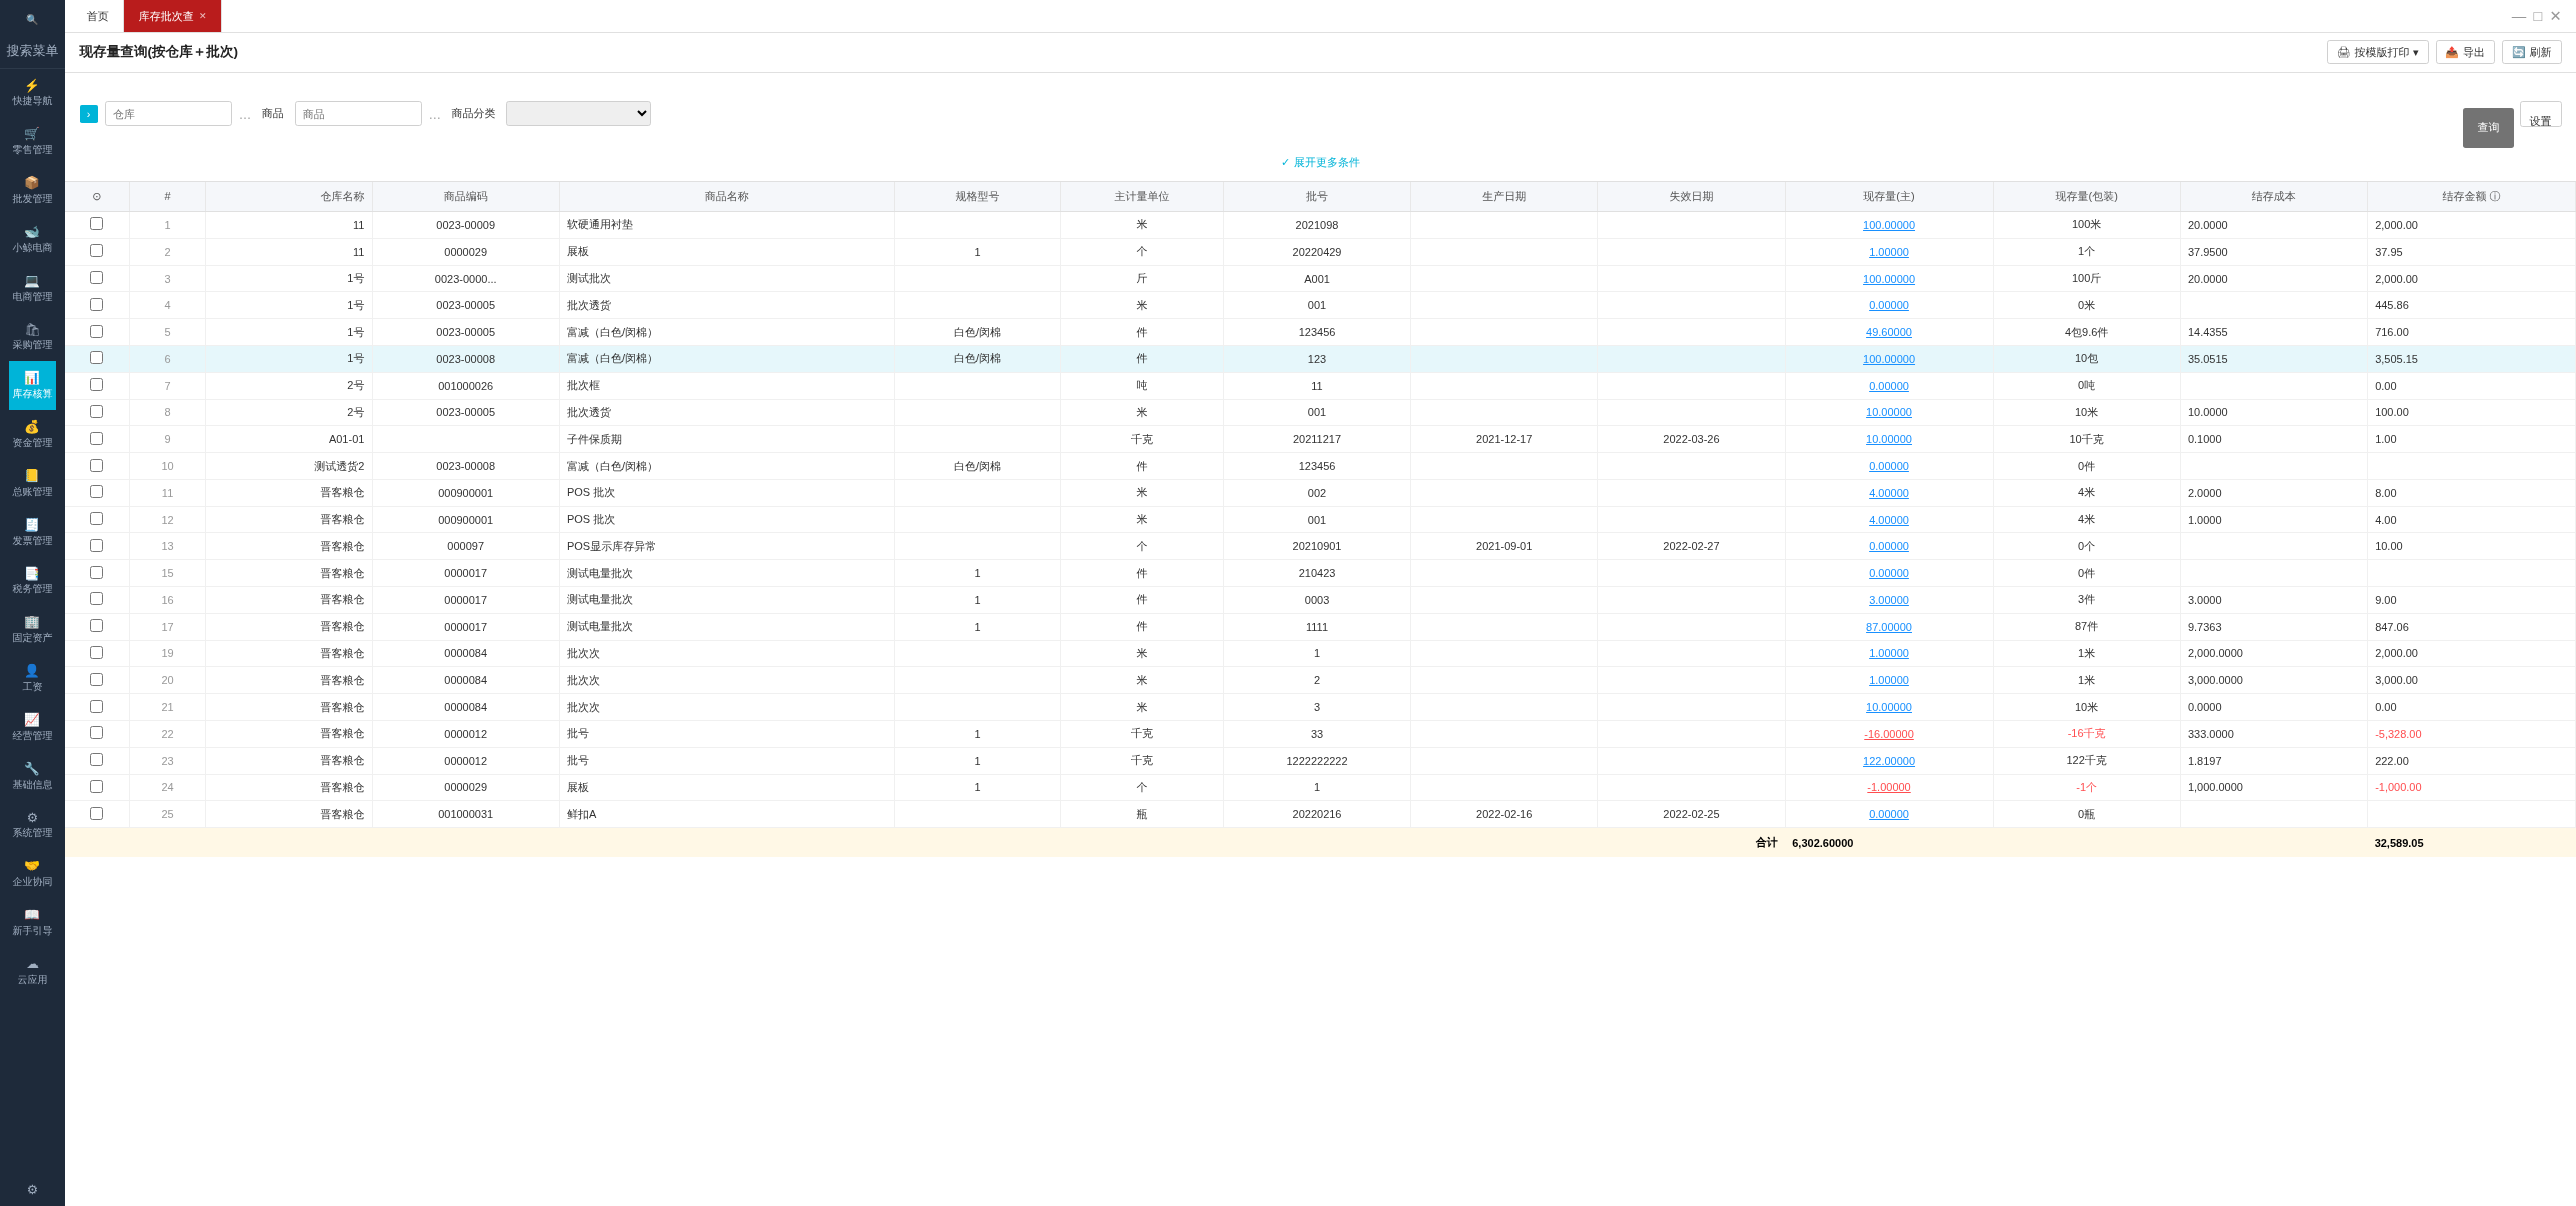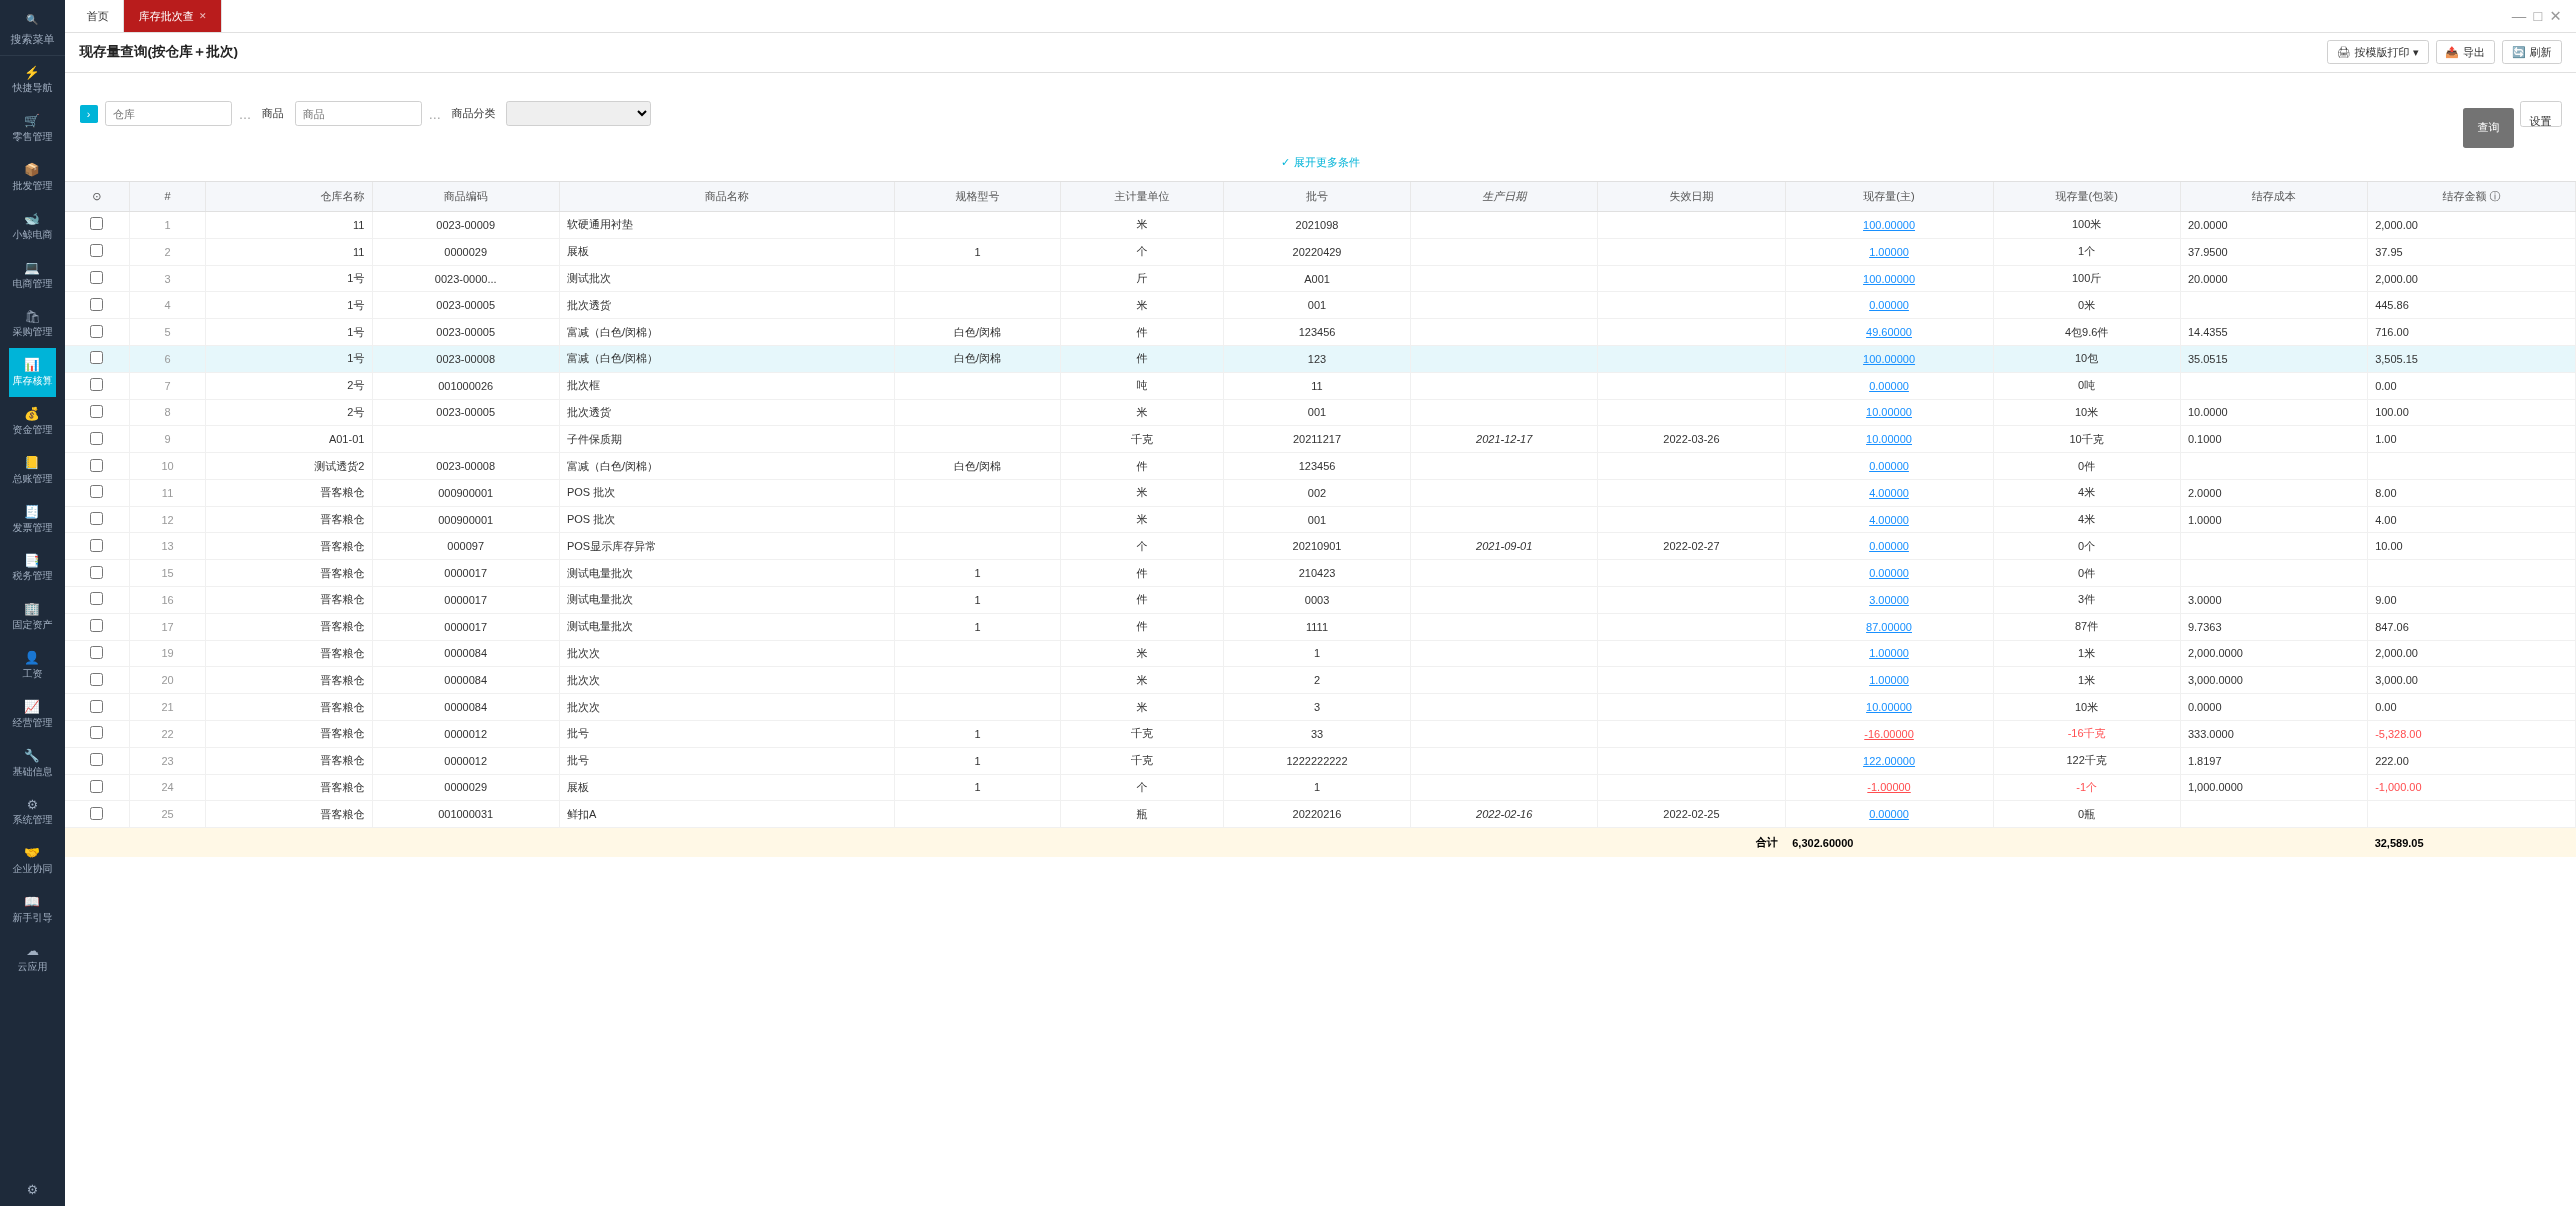--- a/index.html
+++ b/index.html
@@ -256,34 +256,34 @@
 
     
     .col-check { width: 27px; }
     .col-num { width: 33px; }
     .col-warehouse { width: 72px; text-align: right; }
     .col-code { width: 81px; }
     .col-name { width: 145px; }
     .col-spec { width: 72px; }
     .col-unit { width: 54px; }
     .col-batch { width: 81px; }
-    .col-prod { width: 81px; font-style: italic; }
+    .col-prod { width: 81px; }
     .col-exp { width: 81px; }
     .col-qty { width: 90px; }
     .col-qty2 { width: 81px; }
     .col-cost { width: 81px; }
     .col-amount { width: 90px; }
   </style>
 </head>
 <body>
 
 <div class="sidebar">
   <div class="sidebar-search">
     <div>🔍</div>
-    <div style="font-size:11px;margin-top:7px;">搜索菜单</div>
+    <div style="font-size:13px;margin-top:17px;">搜索菜单</div>
   </div>
   <div id="sidebar-items-container">
       <div class="sidebar-item">
         <div class="sidebar-item-icon">⚡</div>
         <div>快捷导航</div>
       </div>
       <div class="sidebar-item">
         <div class="sidebar-item-icon">🛒</div>
         <div>零售管理</div>
       </div>

